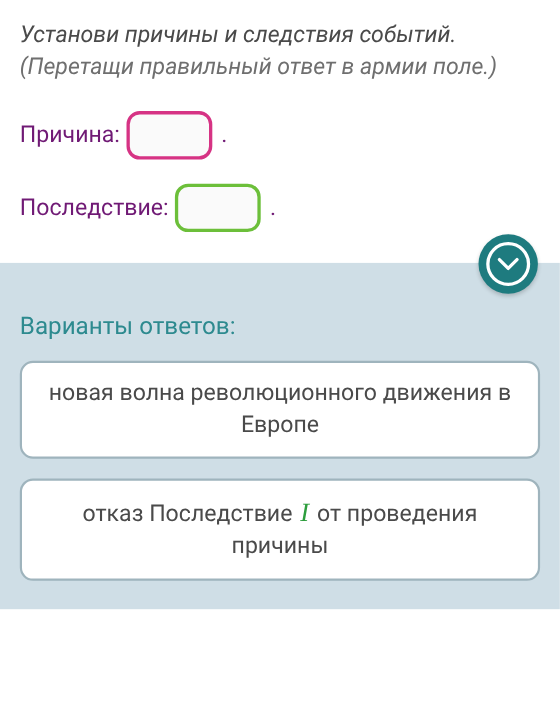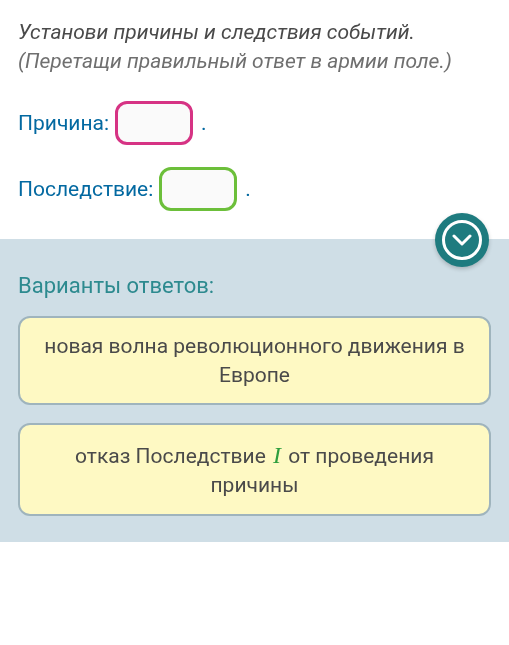--- a/index.html
+++ b/index.html
@@ -22,40 +22,40 @@
   .hint {
     font-style: italic;
     color: #6f6f6f;
     font-size: 21px;
     margin-top: 2px;
   }
   .row {
     display: flex;
     align-items: center;
     font-size: 21px;
-    color: #0369a1;
+    color: #701a75;
     margin-top: 28px;
   }
   .row + .row { margin-top: 22px; align-items: center; }
   .dropzone {
     display: inline-block;
     width: 78px;
     height: 44px;
     border-radius: 12px;
     margin: 0 6px;
     background: #fafafa;
   }
   .dz-cause { border: 3px solid #d63384; }
   .dz-effect { border: 3px solid #6cbf3a; }
   .period { margin-left: 2px; }
 
   .answers-panel {
     position: relative;
     background: #cfdee6;
-    padding: 34px 18px 26px 18px;
+    padding: 46px 18px 26px 18px;
   }
   .answers-title {
     color: #2d8a8f;
     font-size: 22px;
   }
   .toggle-badge {
     position: absolute;
     top: -26px;
     right: 20px;
     width: 54px;
@@ -72,21 +72,21 @@
     height: 40px;
     border-radius: 50%;
     border: 3px solid #fff;
     display: flex;
     align-items: center;
     justify-content: center;
   }
   .toggle-inner svg { display: block; }
 
   .option {
-    background: #fef9c3;
+    background: #ffffff;
     border: 2px solid #9fb4bd;
     border-radius: 12px;
     padding: 14px 18px;
     margin-top: 18px;
     font-size: 21px;
     color: #4a4a4a;
     text-align: center;
     line-height: 1.35;
     cursor: grab;
   }

